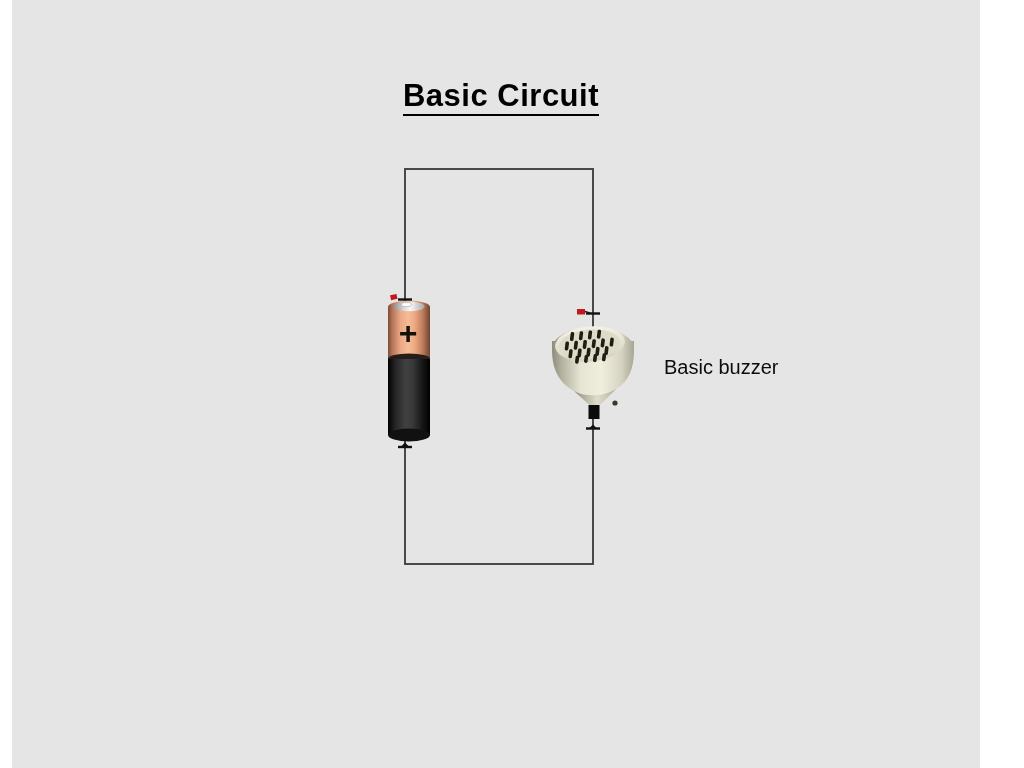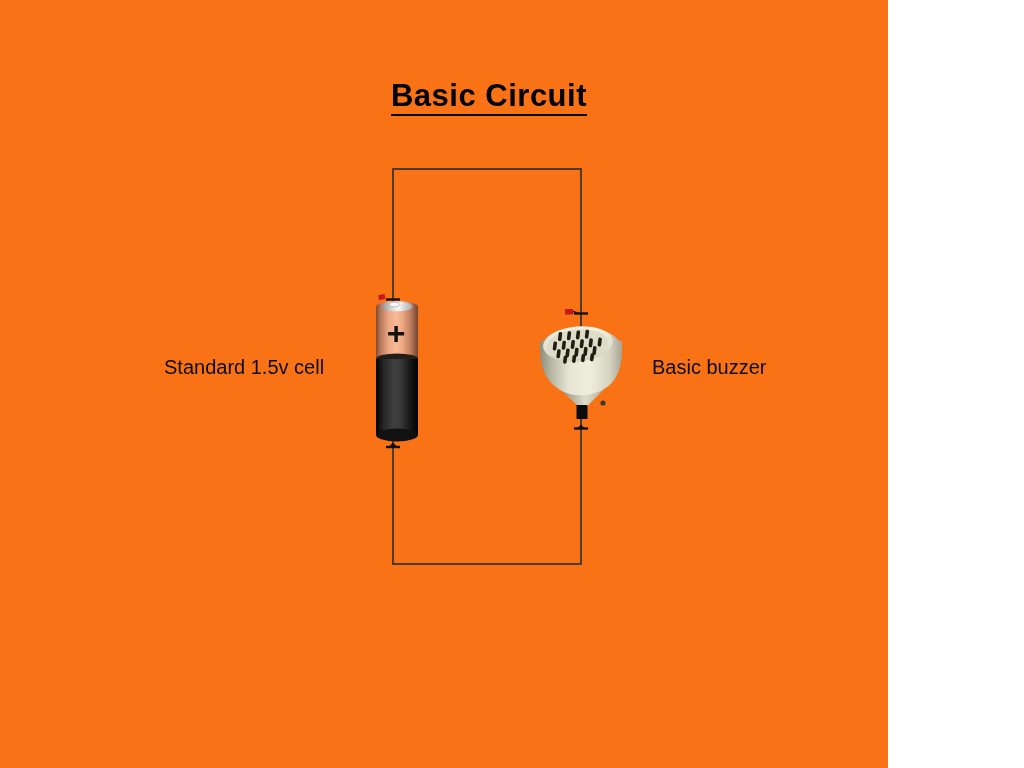--- a/index.html
+++ b/index.html
@@ -1,24 +1,25 @@
 <!DOCTYPE html>
 <html><head>
 <meta charset="utf-8">
 <style>
   html, body { margin: 0; padding: 0; }
   body { background: #ffffff; }
   .page {
     position: relative;
-    width: 888px;
+    width: 968px;
     height: 768px;
-    background: #f97316;
+    background: #e5e5e5;
     overflow: hidden;
     font-family: "Liberation Sans", sans-serif;
     color: #000000;
+    margin-left: 12px;
   }
   .slide-title {
     position: absolute;
     left: 329px;
     top: 78px;
     width: 320px;
     text-align: center;
     font-size: 31px;
     font-weight: bold;
     line-height: 1.15;
@@ -46,21 +47,20 @@
 </style>
 </head>
 <body>
 
 <div class="page">
 
   <div class="slide-title">
     <span class="underline">Basic Circuit</span>
   </div>
 
-  <div class="component-label label-left">Standard 1.5v cell</div>
   <div class="component-label label-right">Basic buzzer</div>
 
   <svg class="diagram" width="1024" height="768" viewBox="0 0 1024 768">
     <defs>
       <linearGradient id="gBattTop" x1="0" y1="0" x2="1" y2="0">
         <stop offset="0%" stop-color="#7b4b37"></stop>
         <stop offset="10%" stop-color="#b4755a"></stop>
         <stop offset="30%" stop-color="#eba985"></stop>
         <stop offset="48%" stop-color="#f6bb97"></stop>
         <stop offset="62%" stop-color="#efab83"></stop>

